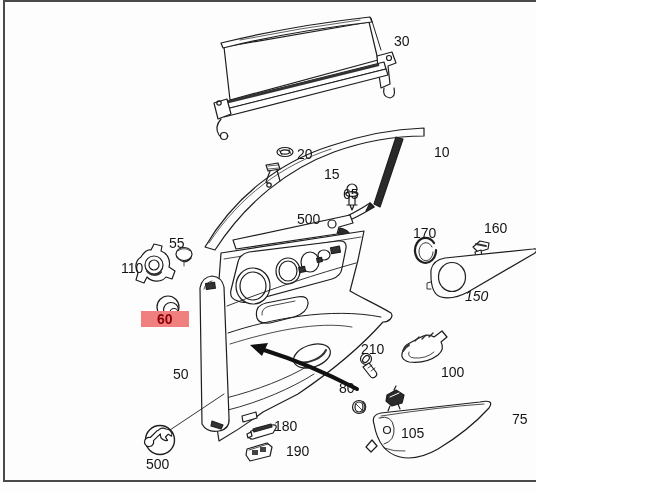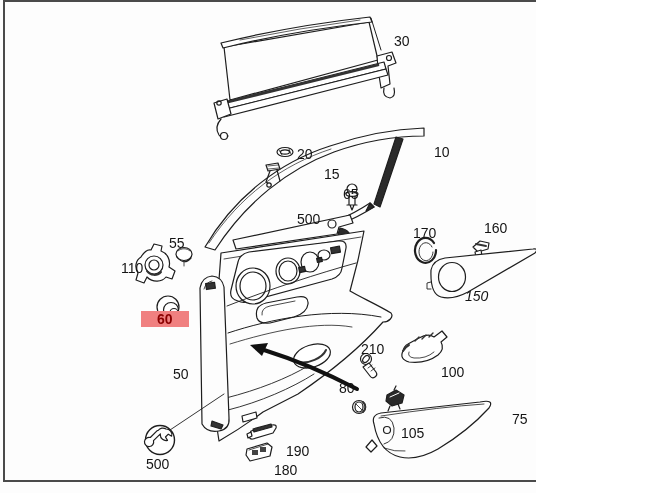--- a/index.html
+++ b/index.html
@@ -251,17 +251,17 @@
       <div class="part-label" style="left: 413px; top: 225px;">170</div>
       <div class="part-label" style="left: 468px; top: 220px; margin-left: 16px;">160</div>
       <div class="part-label" style="left: 465px; top: 288px; font-style: italic;">150</div>
       <div class="part-label highlighted" style="left: 141px; top: 311px;">60</div>
       <div class="part-label" style="left: 361px; top: 341px;">210</div>
       <div class="part-label" style="left: 441px; top: 348px; margin-top: 16px;">100</div>
       <div class="part-label" style="left: 173px; top: 366px;">50</div>
       <div class="part-label" style="left: 401px; top: 388px; margin-top: 37px;">105</div>
       <div class="part-label" style="left: 339px; top: 380px;">80</div>
       <div class="part-label" style="left: 512px; top: 411px;">75</div>
-      <div class="part-label" style="left: 274px; top: 418px; margin-top: 44px;">180</div>
+      <div class="part-label" style="left: 274px; top: 418px;">180</div>
       <div class="part-label" style="left: 286px; top: 443px;">190</div>
       <div class="part-label" style="left: 146px; top: 456px;">500</div>
     </div>
 </div>
 
 </body></html>

